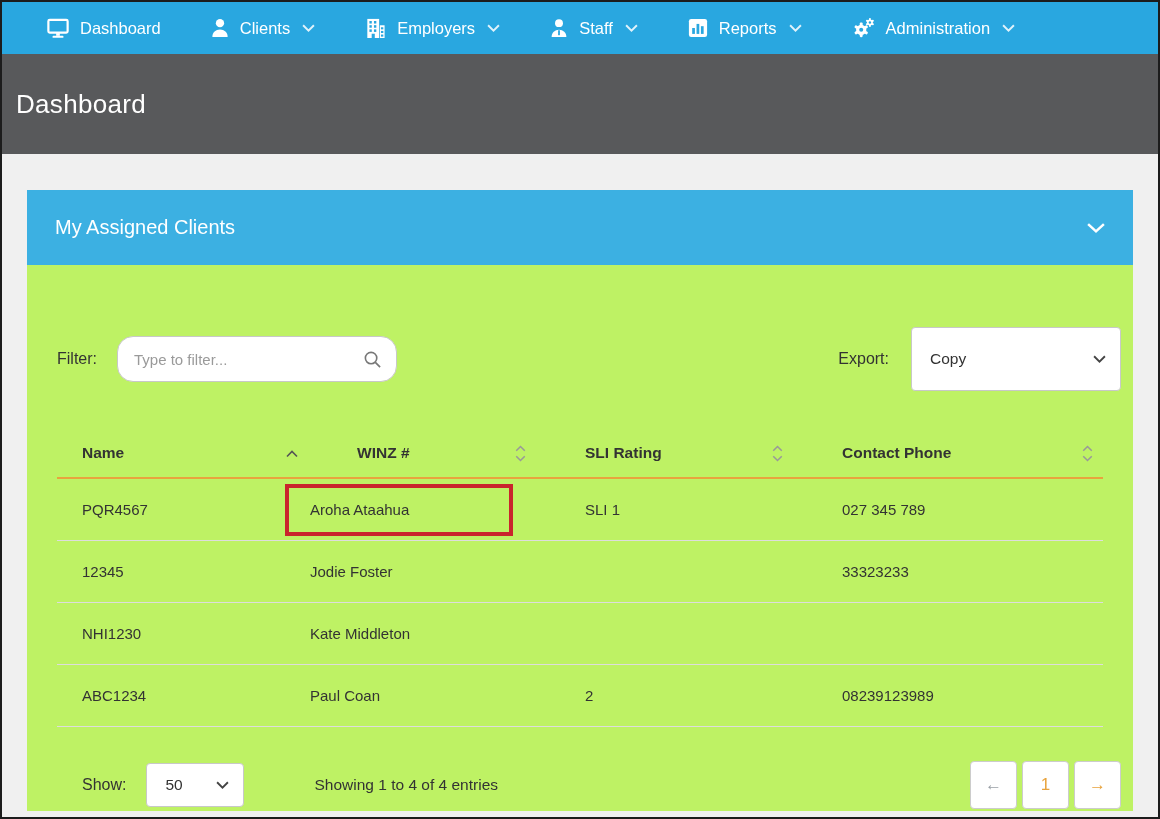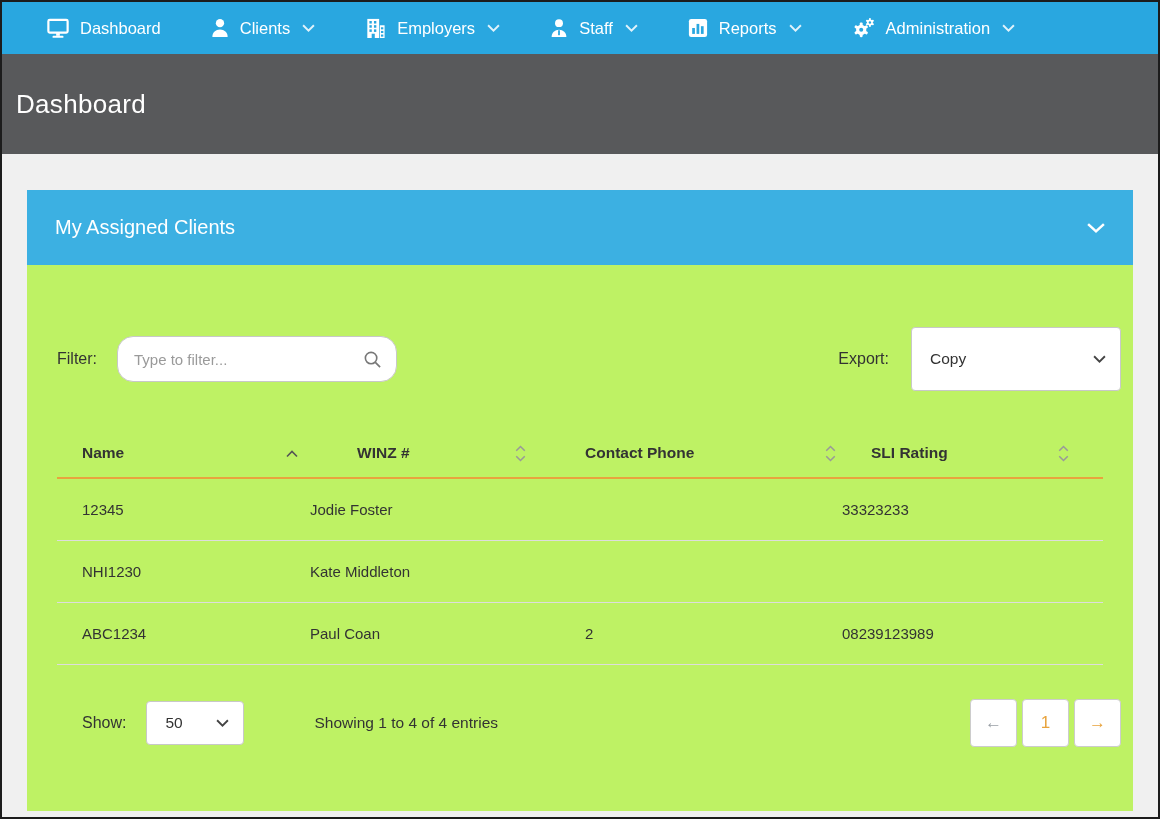--- a/index.html
+++ b/index.html
@@ -257,40 +257,49 @@
         </div>
         <div class="th col1">
           <span>WINZ #</span>
           <span class="icon">
             <svg width="11" height="17" viewBox="0 0 10 16">
                 <path d="M1 5.5l4-4 4 4" fill="none" stroke="#999" stroke-width="1.4"></path>
                 <path d="M1 10.5l4 4 4-4" fill="none" stroke="#999" stroke-width="1.4"></path>
               </svg>
           </span>
         </div>
-        <div class="th col4 last">
-          <span>Contact Phone</span>
+        <div class="th col3">
+          <span>SLI Rating</span>
           <span class="icon">
             <svg width="11" height="17" viewBox="0 0 10 16">
                 <path d="M1 5.5l4-4 4 4" fill="none" stroke="#999" stroke-width="1.4"></path>
                 <path d="M1 10.5l4 4 4-4" fill="none" stroke="#999" stroke-width="1.4"></path>
               </svg>
           </span>
         </div>
-        <div class="th col3">
-          <span>SLI Rating</span>
+        <div class="th col4 last">
+          <span>Contact Phone</span>
           <span class="icon">
             <svg width="11" height="17" viewBox="0 0 10 16">
                 <path d="M1 5.5l4-4 4 4" fill="none" stroke="#999" stroke-width="1.4"></path>
                 <path d="M1 10.5l4 4 4-4" fill="none" stroke="#999" stroke-width="1.4"></path>
               </svg>
           </span>
         </div>
       </div>
 
+      <div class="trow">
+        <div class="cell col1">PQR4567</div>
+        <div class="cell col2">
+          <span class="name-highlight"></span>
+          <span>Aroha Ataahua</span>
+        </div>
+        <div class="cell col3">SLI 1</div>
+        <div class="cell col4">027 345 789</div>
+      </div>
 
       <div class="trow">
         <div class="cell col1">12345</div>
         <div class="cell col2">Jodie Foster</div>
         <div class="cell col3"></div>
         <div class="cell col4">33323233</div>
       </div>
 
       <div class="trow">
         <div class="cell col1">NHI1230</div>

